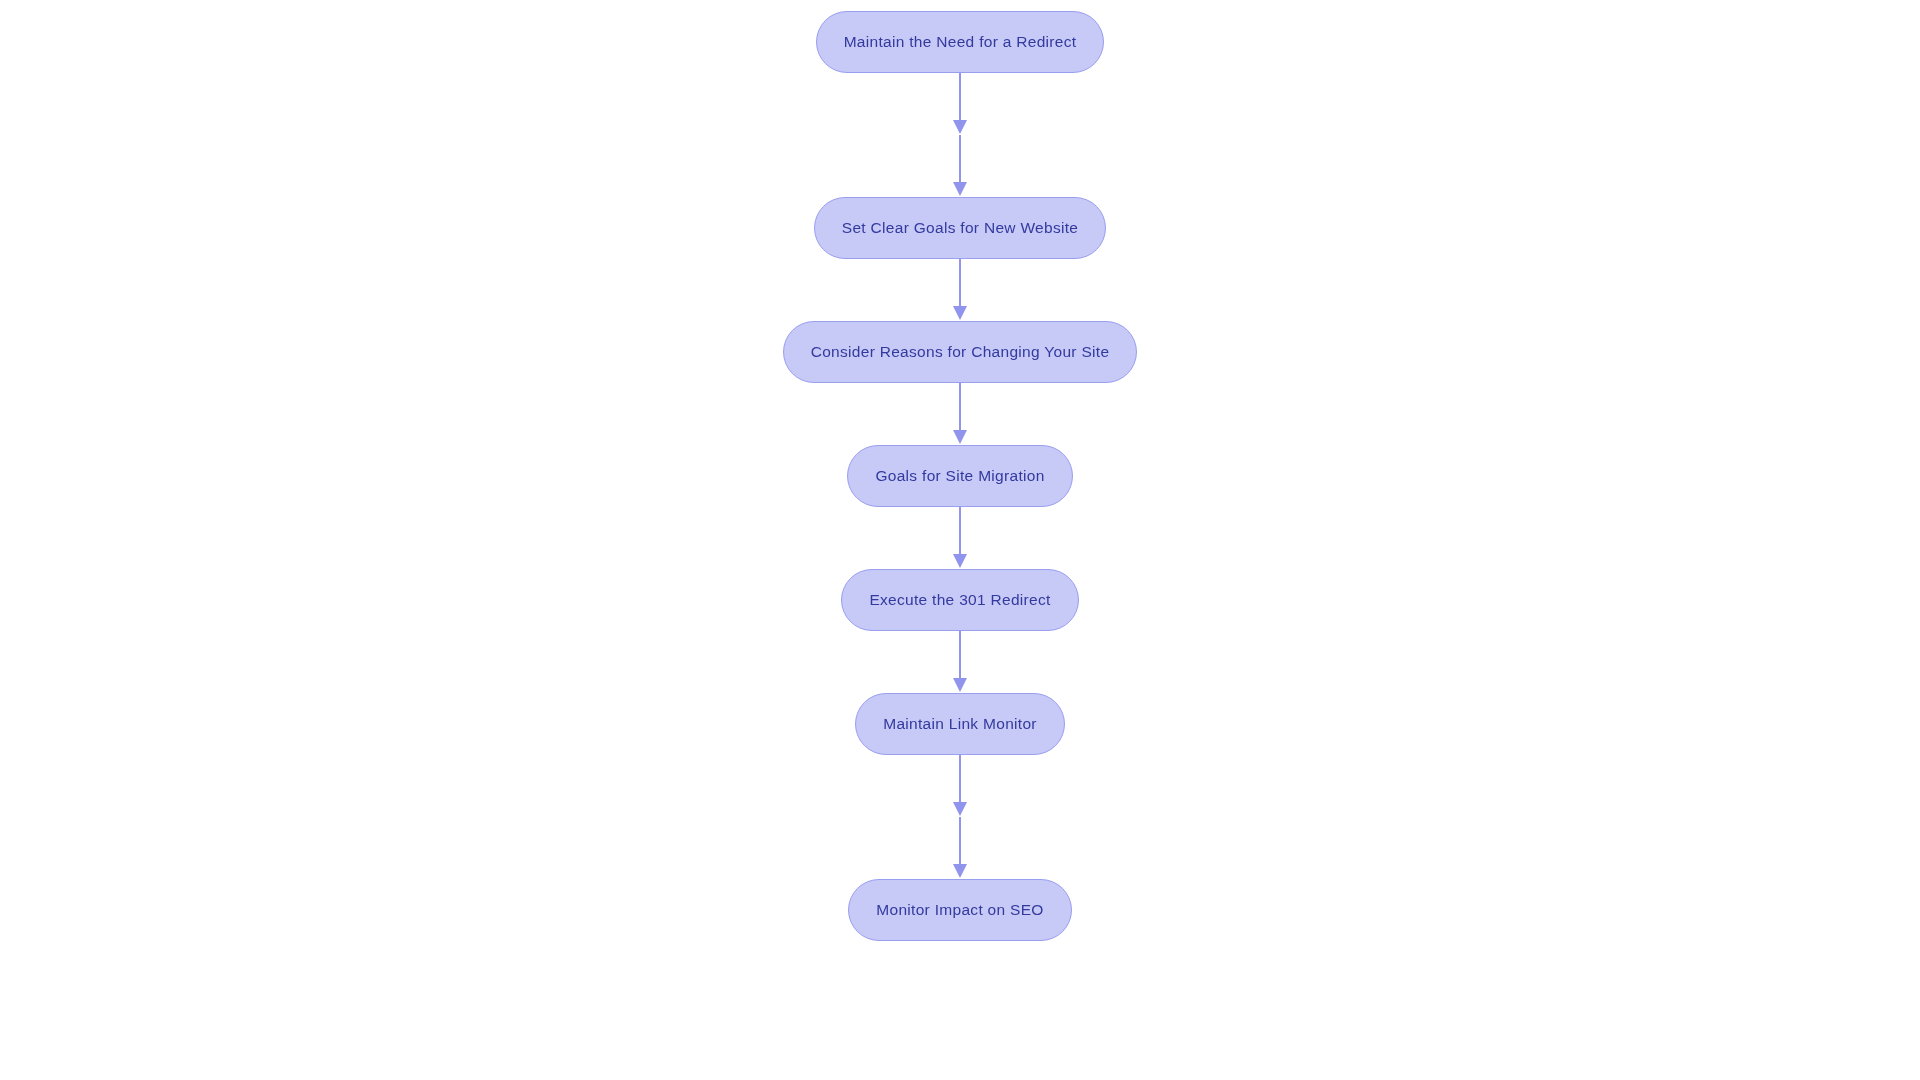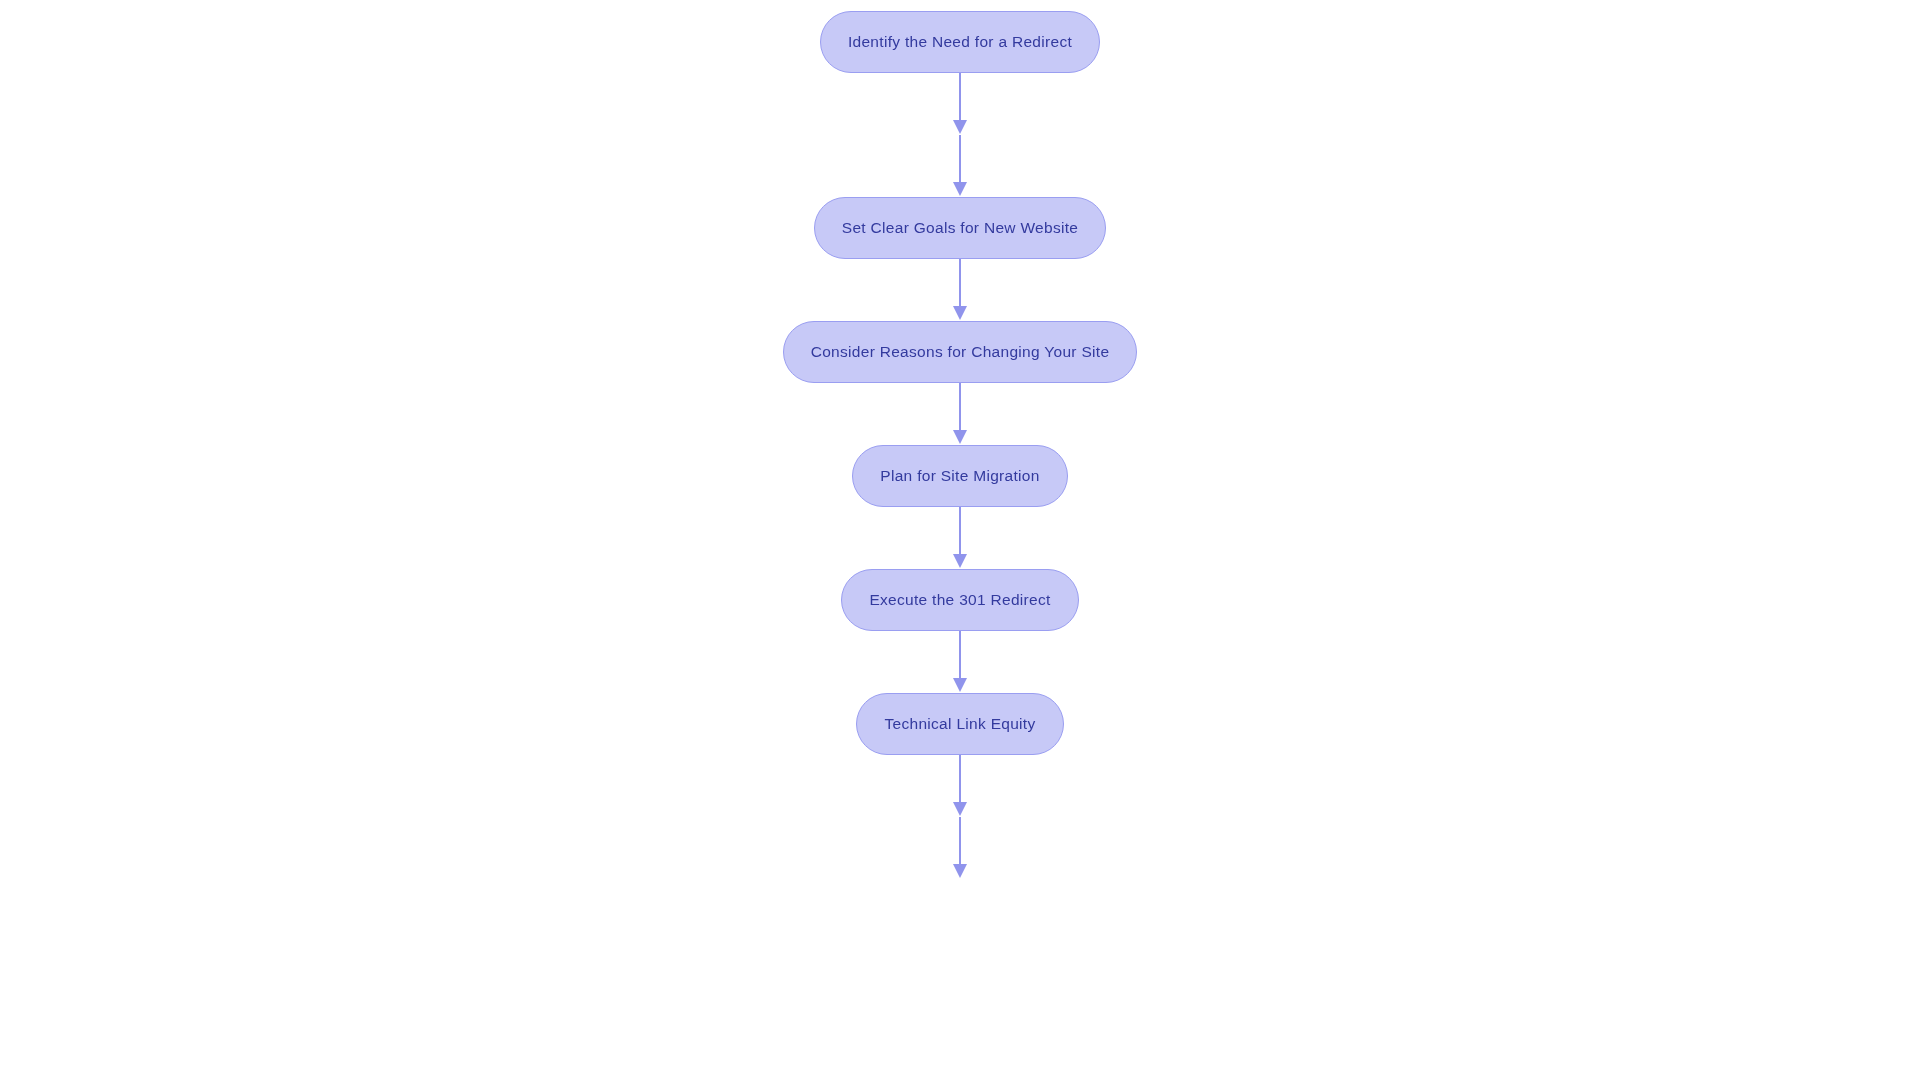--- a/index.html
+++ b/index.html
@@ -49,21 +49,21 @@
     fill: var(--arrow, #9094ec);
   }
 </style>
 </head>
 <body>
 
 <div class="canvas">
 
   <div class="step">
     <div class="node">
-      <span class="node-label">Identify the Need for a Redirect</span>
+      <span class="node-label">Maintain the Need for a Redirect</span>
     </div>
     <svg class="arrow" width="18" height="62" viewBox="0 0 18 62">
       <line x1="9" y1="0" x2="9" y2="48"></line>
       <polygon points="2,47 16,47 9,61"></polygon>
     </svg>
   </div>
 
   <div class="step">
     <svg class="arrow" width="18" height="62" viewBox="0 0 18 62">
       <line x1="9" y1="0" x2="9" y2="48"></line>
@@ -86,49 +86,54 @@
       <span class="node-label">Consider Reasons for Changing Your Site</span>
     </div>
     <svg class="arrow" width="18" height="62" viewBox="0 0 18 62">
       <line x1="9" y1="0" x2="9" y2="48"></line>
       <polygon points="2,47 16,47 9,61"></polygon>
     </svg>
   </div>
 
   <div class="step">
     <div class="node">
-      <span class="node-label">Plan for Site Migration</span>
+      <span class="node-label">Goals for Site Migration</span>
     </div>
     <svg class="arrow" width="18" height="62" viewBox="0 0 18 62">
       <line x1="9" y1="0" x2="9" y2="48"></line>
       <polygon points="2,47 16,47 9,61"></polygon>
     </svg>
   </div>
 
   <div class="step">
     <div class="node">
       <span class="node-label">Execute the 301 Redirect</span>
     </div>
     <svg class="arrow" width="18" height="62" viewBox="0 0 18 62">
       <line x1="9" y1="0" x2="9" y2="48"></line>
       <polygon points="2,47 16,47 9,61"></polygon>
     </svg>
   </div>
 
   <div class="step">
     <div class="node">
-      <span class="node-label">Technical Link Equity</span>
+      <span class="node-label">Maintain Link Monitor</span>
     </div>
     <svg class="arrow" width="18" height="62" viewBox="0 0 18 62">
       <line x1="9" y1="0" x2="9" y2="48"></line>
       <polygon points="2,47 16,47 9,61"></polygon>
     </svg>
   </div>
 
   <div class="step">
     <svg class="arrow" width="18" height="62" viewBox="0 0 18 62">
       <line x1="9" y1="0" x2="9" y2="48"></line>
       <polygon points="2,47 16,47 9,61"></polygon>
     </svg>
   </div>
 
+  <div class="step">
+    <div class="node">
+      <span class="node-label">Monitor Impact on SEO</span>
+    </div>
+  </div>
 
 </div>
 
 </body></html>

